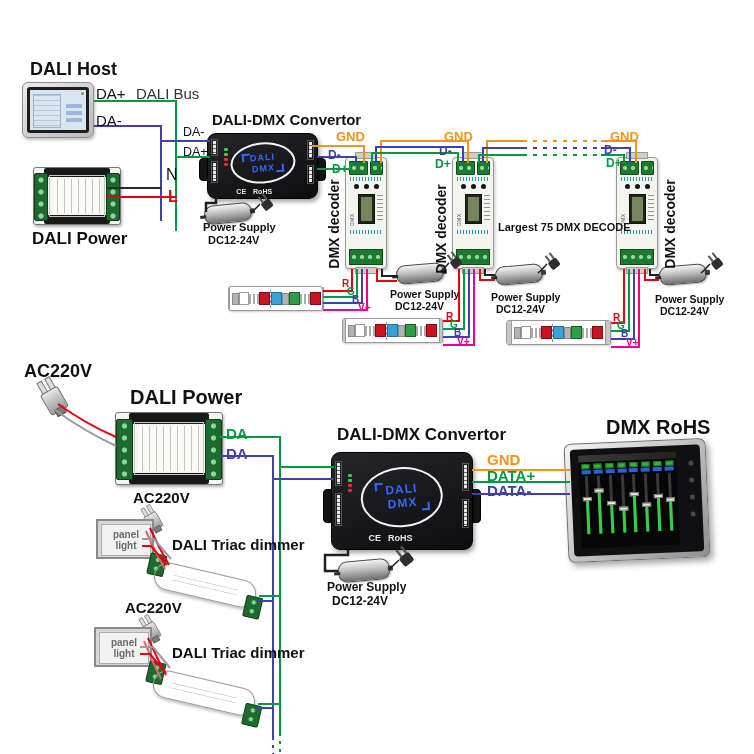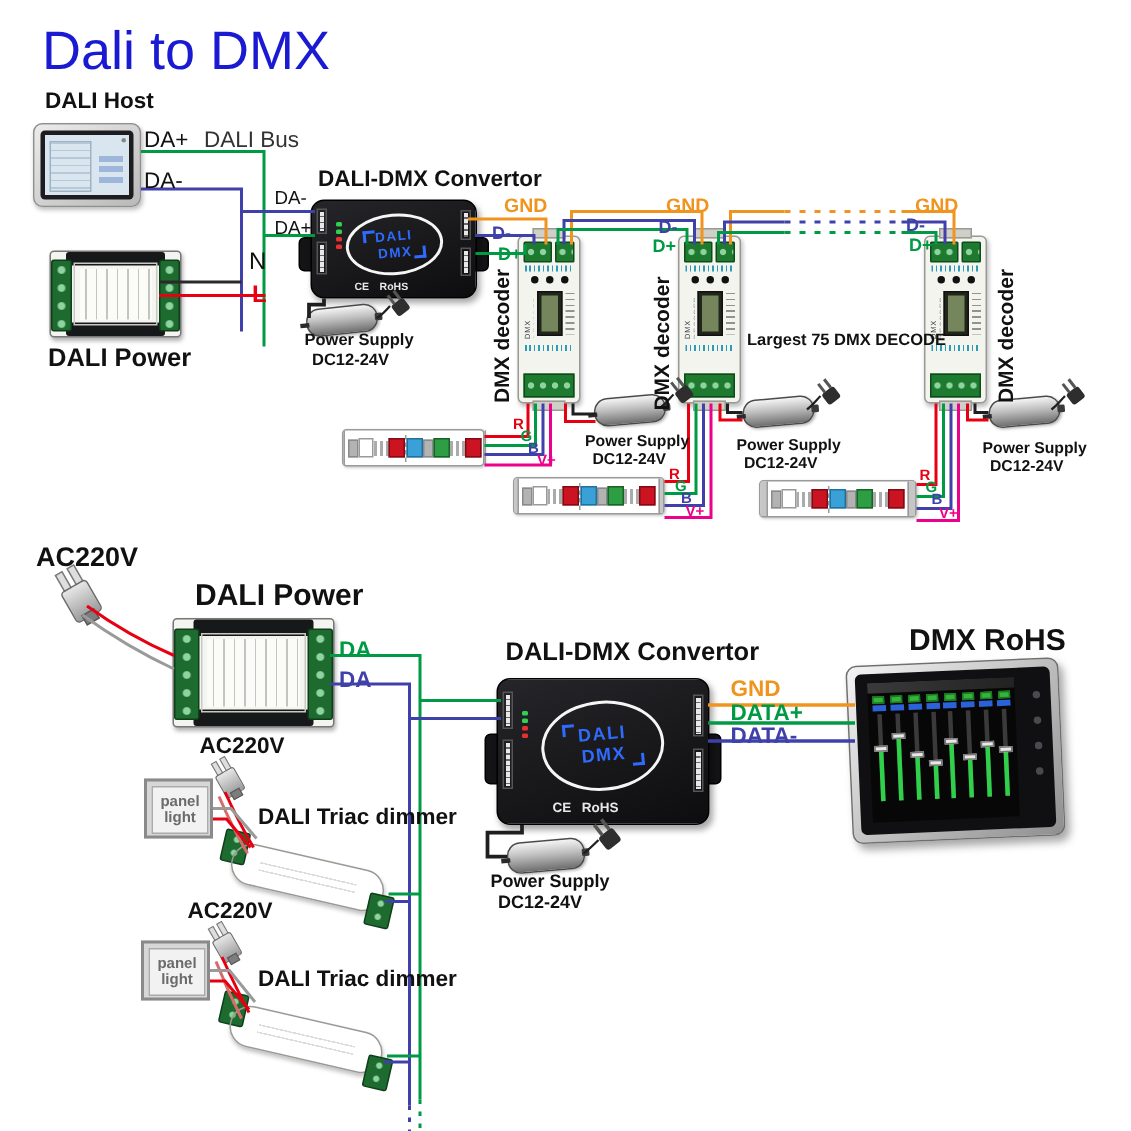--- a/index.html
+++ b/index.html
@@ -104,21 +104,21 @@
   .cell{display:block;}
   .cell-gray{width:5px;height:10px;background:#b3b3b3;border:1px solid #8a8a8a;}
   .cell-white{width:8px;height:11px;background:#fff;border:1px solid #9a9a9a;}
   .cell-bars{width:10px;height:10px;background:repeating-linear-gradient(90deg,#ababab 0 2px,transparent 2px 4px);}
   .cell-red{width:9px;height:11px;background:#cc1322;border:1px solid #7e0c14;}
   .cell-divider{width:0;height:18px;border-left:1px dashed #999;}
   .cell-blue{width:9px;height:11px;background:#3aa0d8;border:1px solid #22709c;}
   .cell-green{width:9px;height:11px;background:#2e9e44;border:1px solid #1b6128;}
 
   
-  .panel{width:46px;height:40px;background:#d7d7d7;border:2px solid #8a8a8a;padding:3px;box-sizing:border-box;}
+  .panel{width:58px;height:40px;background:#d7d7d7;border:2px solid #8a8a8a;padding:3px;box-sizing:border-box;}
   .panel-in{width:100%;height:100%;background:#f2f2f2;border:1px solid #ababab;display:flex;flex-direction:column;
             align-items:center;justify-content:center;font-size:10px;font-weight:bold;color:#6b6b6b;line-height:1.15;}
 
   
   .dimmer{width:116px;height:40px;}
   .dim-body{position:absolute;left:6px;top:6px;right:6px;bottom:6px;border-radius:14px;
             background:linear-gradient(180deg,#ffffff,#d2d2cd 70%,#b5b5b0);border:1px solid #9a9a94;
             box-shadow:1px 2px 3px rgba(0,0,0,.25);
             background-image:repeating-linear-gradient(0deg,rgba(120,120,120,.25) 0 1px,transparent 1px 5px);background-clip:content-box;padding:6px 18px;box-sizing:border-box;}
   .dim-term{position:absolute;width:15px;height:20px;background:#1d6b2f;border:1px solid #0e3f1a;border-radius:2px;
@@ -215,22 +215,21 @@
     <path d="M150 528 Q159 548 169 565" stroke="#e60012" stroke-width="2" fill="none"></path>
     <path d="M146 531 Q155 552 165 569" stroke="#d86a6a" stroke-width="2" fill="none"></path>
     <path d="M142 539 H154 L171 559" stroke="#9a9a9a" stroke-width="2" fill="none"></path>
     <path d="M142 546 H151 L167 565" stroke="#e60012" stroke-width="2" fill="none"></path>
     <path d="M148 638 Q157 658 166 675" stroke="#e60012" stroke-width="2" fill="none"></path>
     <path d="M144 641 Q152 661 161 679" stroke="#d86a6a" stroke-width="2" fill="none"></path>
     <path d="M140 647 H153 L170 668" stroke="#9a9a9a" stroke-width="2" fill="none"></path>
     <path d="M140 654 H150 L166 673" stroke="#e60012" stroke-width="2" fill="none"></path>
   </svg>
 
-  <span class="lbl title" style="left:28px;top:16px">Dali to DMX</span>
-  <span class="lbl b" style="left:30px;top:60px;font-size:15px">DALI Host</span>
+  <span class="lbl b" style="left:30px;top:60px;font-size:18px">DALI Host</span>
 
   <div class="dev host1">
     <div class="host1-bezel">
       <div class="host1-screen">
         <span class="h1-table"></span>
         <span class="h1-btns"></span>
         <span class="h1-cam"></span>
       </div>
     </div>
   </div>

